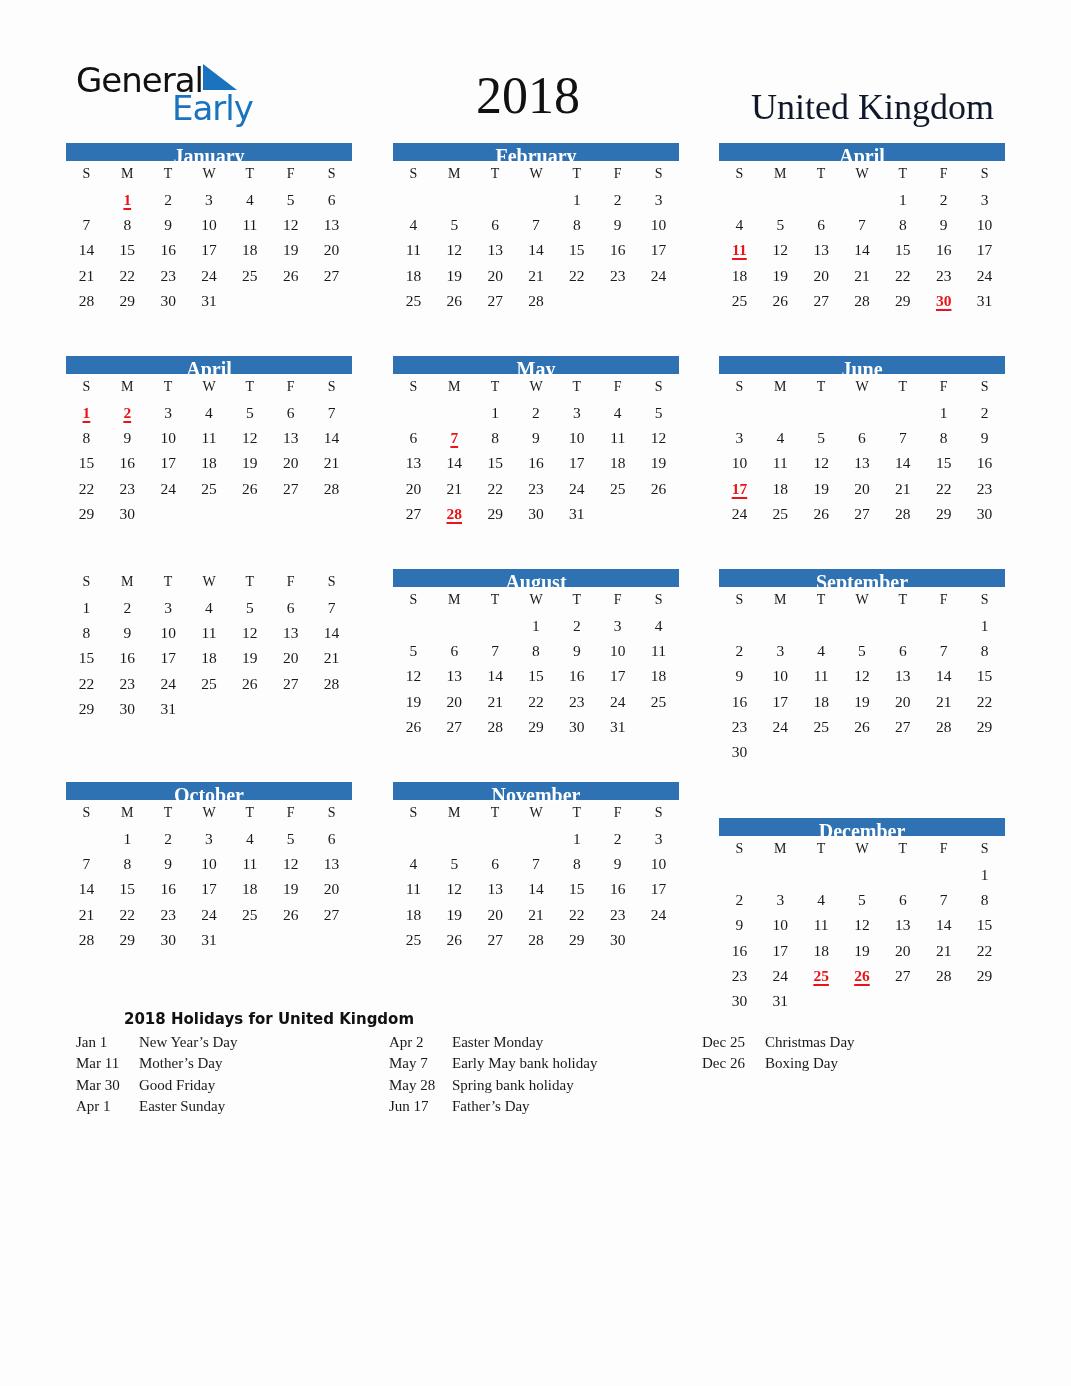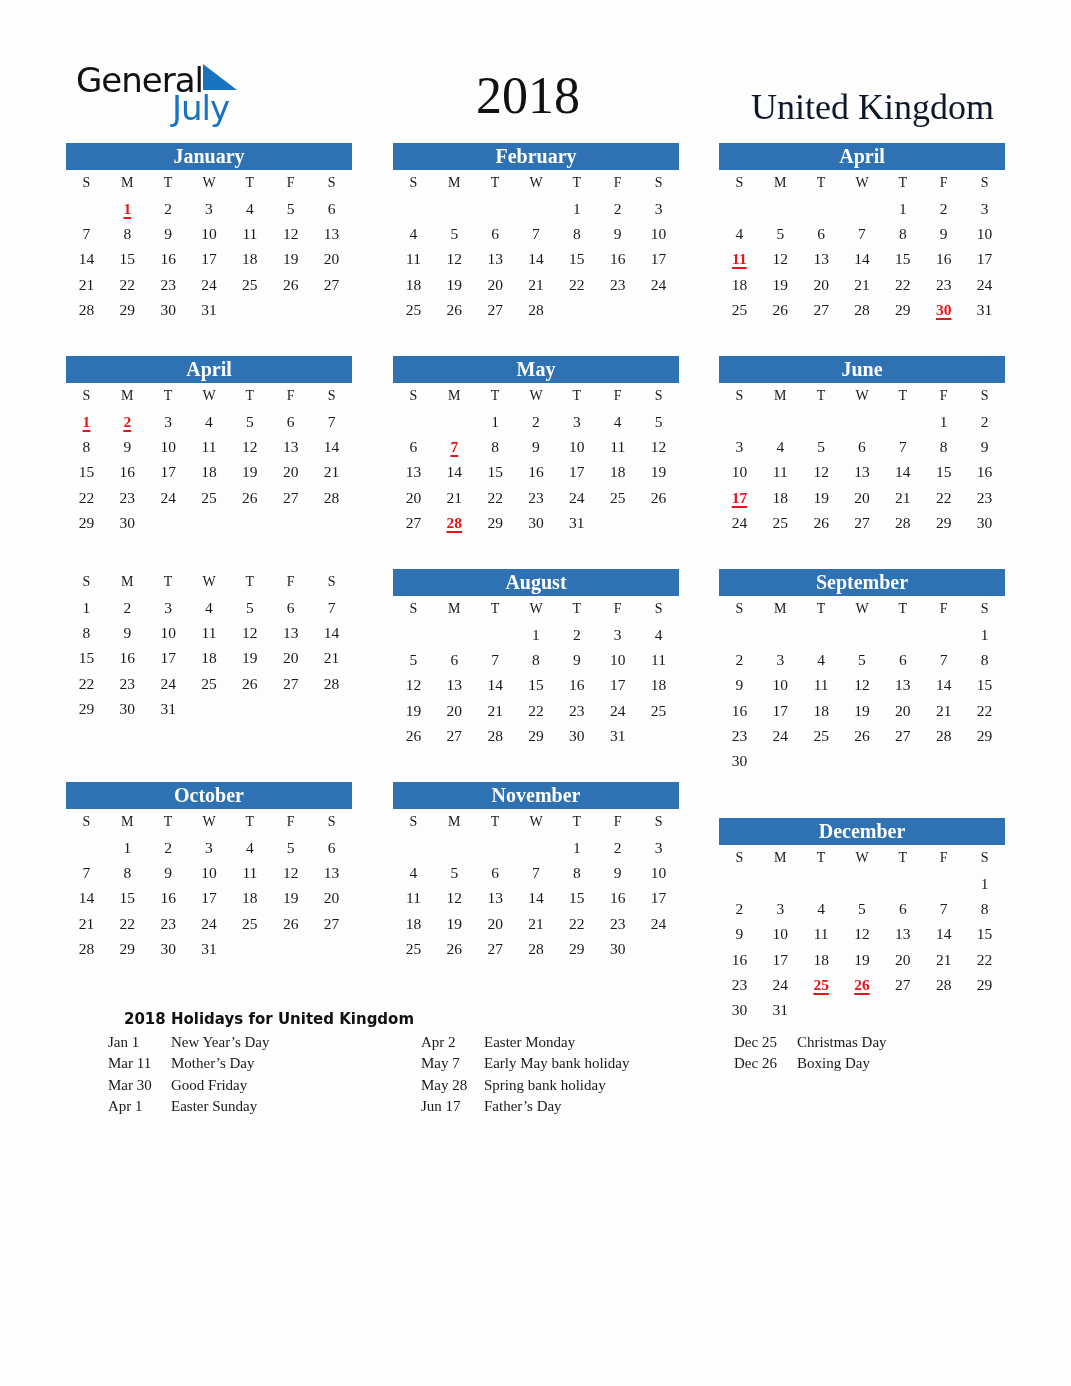--- a/index.html
+++ b/index.html
@@ -10,39 +10,39 @@
   }
   .logo { position:absolute; left:76px; top:60px; width:170px; height:70px; }
   .logo .general { position:absolute; left:0; top:0; font-family:"DejaVu Sans","Liberation Sans",sans-serif; font-size:34px; color:#111; letter-spacing:-1px; }
   .logo .blue { position:absolute; left:96px; top:28px; font-family:"DejaVu Sans","Liberation Sans",sans-serif; font-size:34px; color:#1a73be; letter-spacing:-1px; }
   .logo .tri { position:absolute; left:127px; top:4px; width:0; height:0;
     border-left:34px solid transparent; border-bottom:26px solid #1a73be; transform:scaleX(-1); }
   .year { position:absolute; left:476px; top:66px; font-size:52px; font-family:"Liberation Serif","DejaVu Serif",serif; color:#111; }
   .country { position:absolute; right:77px; top:86px; font-size:36px; font-family:"Liberation Serif","DejaVu Serif",serif; color:#0f172a; }
 
   .month { position:absolute; width:286px; }
-  .month .mhead { height:27px; background:#2e72b3; color:#fff; text-align:center;
+  .month .mhead { height:18px; background:#2e72b3; color:#fff; text-align:center;
     font-family:"Liberation Serif","DejaVu Serif",serif; font-weight:bold; font-size:20px; line-height:27px; }
   .grid { display:grid; grid-template-columns:repeat(7, 1fr); padding:0 0; }
   .grid .wd { height:26px; line-height:26px; text-align:center; font-size:14px; font-family:"Liberation Serif","DejaVu Serif",serif; }
   .grid .d { height:25.2px; line-height:25px; text-align:center; font-size:15.5px; font-family:"Liberation Serif","DejaVu Serif",serif; }
   .grid .d.hol { color:#e8141a; font-weight:bold; text-decoration:underline; text-decoration-thickness:2px; text-underline-offset:3px; }
 
   .hol-title { position:absolute; left:76px; top:1010px; font-family:"DejaVu Sans","Liberation Sans",sans-serif; font-weight:bold; font-size:15px; color:#111;margin-left:48px; }
-  .hol-col { position:absolute; top:1034px;margin-left:32px; }
+  .hol-col { position:absolute; top:1034px; }
   .hol-row { height:21.3px; font-size:15px; font-family:"Liberation Serif","DejaVu Serif",serif; white-space:nowrap; }
   .hol-row .hd { display:inline-block; width:63px; }
 </style>
 </head>
 <body>
 
 <div class="logo">
   <span class="general">General</span>
   <span class="tri"></span>
-  <span class="blue">July</span>
+  <span class="blue">Early</span>
 </div>
 <div class="year">2018</div>
 <div class="country">United Kingdom</div>
 
 <div id="months">
     <div class="month" style="left: 66px; top: 143px;">
       <div class="mhead">January</div>
       <div class="grid">
         <div class="wd">S</div>
         <div class="wd">M</div>

